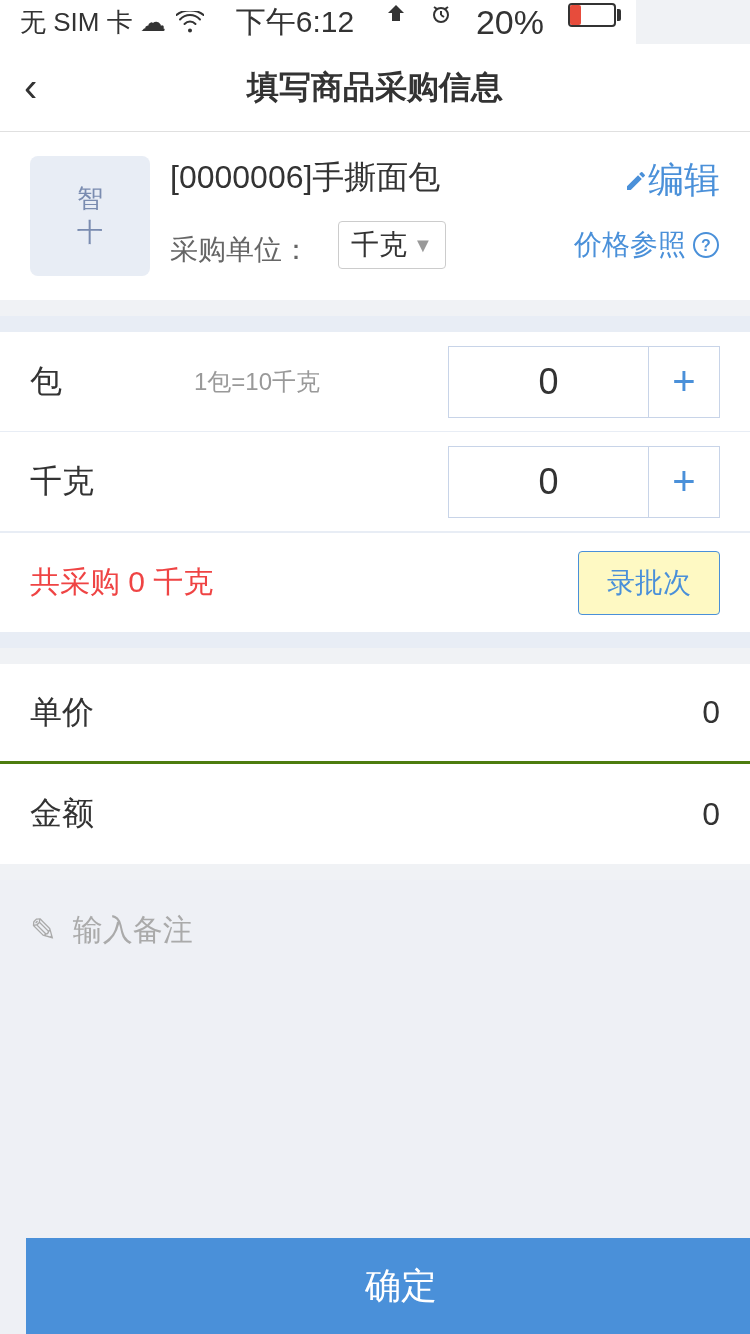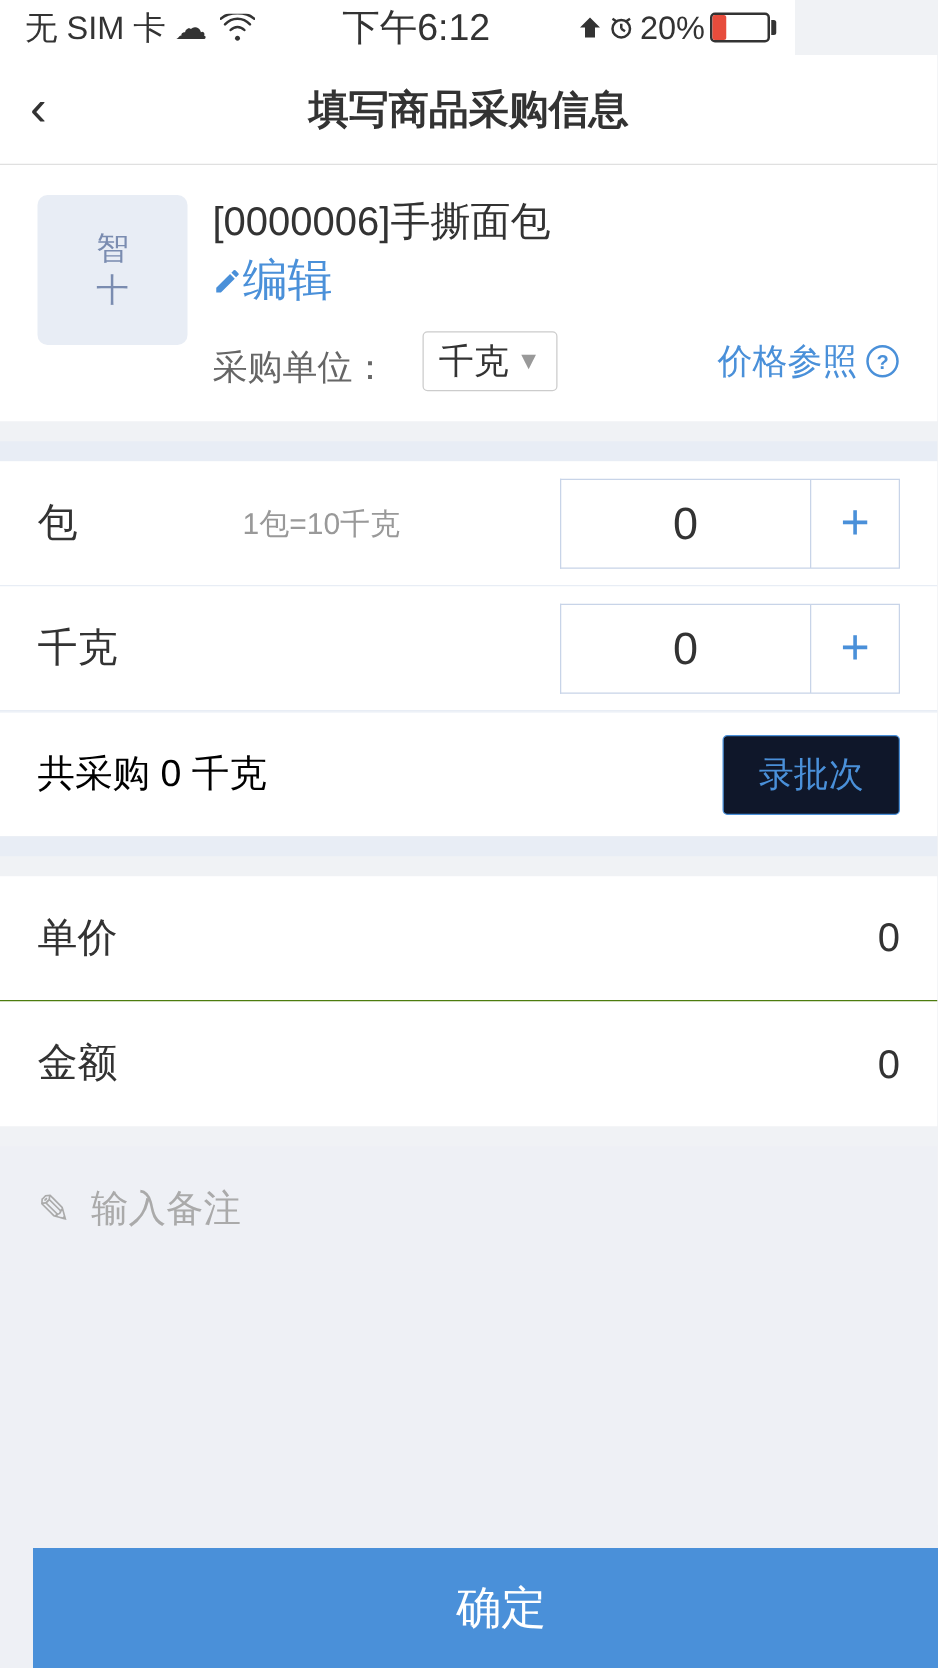--- a/index.html
+++ b/index.html
@@ -20,21 +20,21 @@
       background: #fff;
       display: flex;
       align-items: center;
       justify-content: space-between;
       padding: 0 20px;
       font-size: 26px;
       color: #333;
     }
     .status-bar-left { display: flex; align-items: center; gap: 10px; }
     .status-bar-center { font-size: 30px; font-weight: 400; }
-    .status-bar-right { display: flex; align-items: center; gap: 4px; font-size: 26px; }
+    .status-bar-right { display: flex; align-items: flex-start; gap: 24px; font-size: 34px; }
     .battery-icon {
       width: 48px;
       height: 24px;
       border: 2px solid #333;
       border-radius: 4px;
       position: relative;
       display: inline-flex;
       align-items: center;
     }
     .battery-icon::after {
@@ -103,21 +103,20 @@
       line-height: 1.3;
     }
     .product-info {
       flex: 1;
     }
     .product-name-row {
       display: flex;
       align-items: flex-start;
       justify-content: space-between;
       margin-bottom: 16px;
-      flex-direction: column;
     }
     .product-name {
       font-size: 32px;
       font-weight: 500;
       color: #333;
     }
     .edit-btn {
       display: flex;
       align-items: center;
       gap: 0;
@@ -221,44 +220,44 @@
     .summary-row {
       display: flex;
       align-items: center;
       padding: 0 30px;
       height: 100px;
       background: #fff;
       border-top: 1px solid #e8edf5;
     }
     .summary-text {
       font-size: 30px;
-      color: #000000;
+      color: #ef4444;
       flex: 1;
     }
     .record-btn {
       border: 1px solid #4a90d9;
-      background: #0f172a;
+      background: #fef9c3;
       color: #4a90d9;
       font-size: 28px;
       padding: 12px 28px;
       border-radius: 4px;
       cursor: pointer;
     }
 
     
     .price-section {
       background: #fff;
       margin-top: 16px;
     }
     .price-row {
       display: flex;
       align-items: center;
       padding: 0 30px;
       height: 100px;
-      border-bottom: 1px solid #4d7c0f;
+      border-bottom: 3px solid #4d7c0f;
     }
     .price-row-label {
       font-size: 32px;
       color: #333;
       flex: 1;
     }
     .price-row-value {
       font-size: 32px;
       color: #333;
     }

